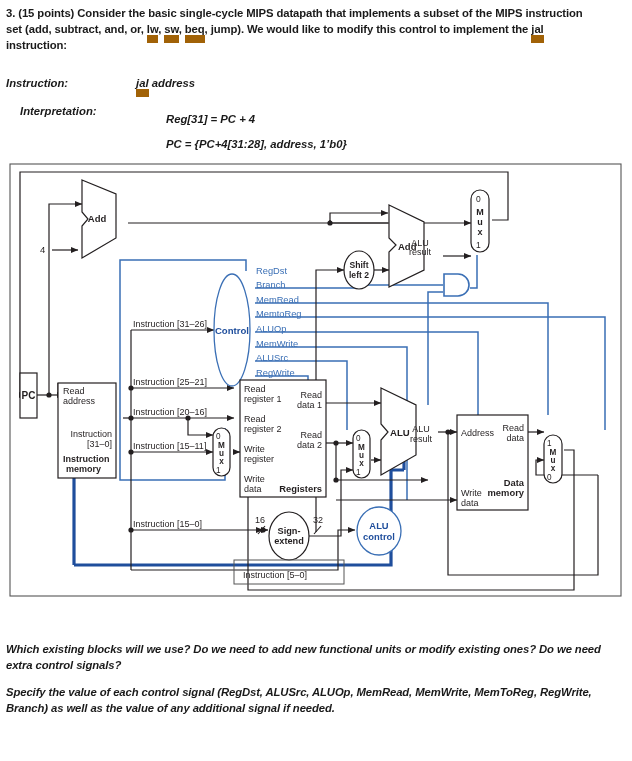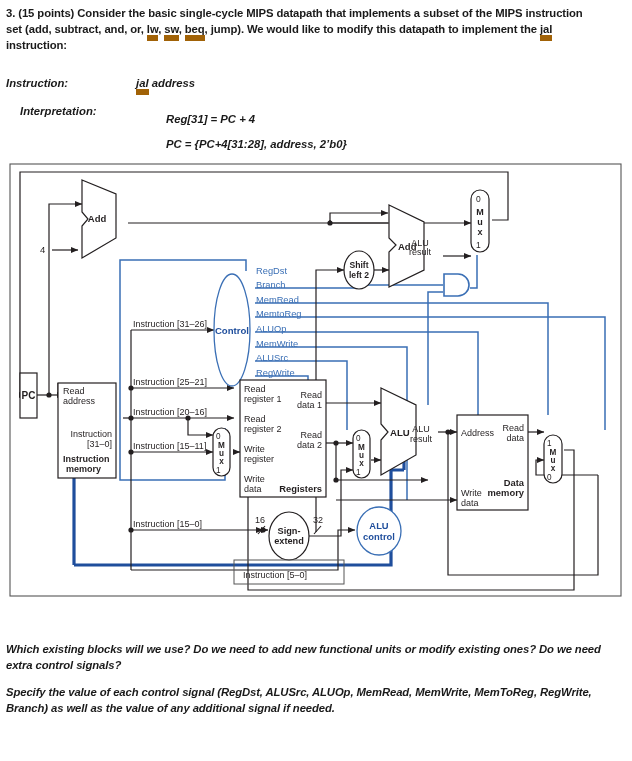--- a/index.html
+++ b/index.html
@@ -21,21 +21,21 @@
     font-size: 11.3px;
     font-weight: bold;
     line-height: 16.2px;
     letter-spacing: -0.1px;
     color: #1a1a1a;
   }
   #prompt-intro { left: 6px; top: 5px; width: 580px; }
   #q-lower-1 { left: 6px; top: 641px; width: 600px; font-style: italic; }
   #q-lower-2 { left: 6px; top: 684px; width: 600px; font-style: italic; }
 
-  .hl { border-bottom: 6px solid #a16207; padding-bottom: 0px; }
+  .hl { border-bottom: 8px solid #a16207; padding-bottom: 0px; }
 
   .labelrow {
     position: absolute;
     font-size: 11.3px;
     font-weight: bold;
     font-style: italic;
     color: #1a1a1a;
   }
   #instruction-label { left: 6px; top: 77px; }
   #instruction-value { left: 136px; top: 77px; }
@@ -48,29 +48,29 @@
     position: absolute;
     left: 8px; top: 160px;
     width: 616px; height: 440px;
   }
   #datapath svg { display: block; }
 </style>
 </head>
 <body>
 
 <div class="qtext" id="prompt-intro">
-  <span>3. (15 points) Consider the basic single-cycle MIPS datapath that implements a subset of the MIPS instruction set (add, subtract, and, or, </span><span class="hl">lw</span><span>, </span><span class="hl">sw</span><span>, </span><span class="hl">beq</span><span>, jump). We would like to modify this datapath to implement the </span><span class="hl">jal</span><span> instruction:</span>
+  <span>3. (15 points) Consider the basic single-cycle MIPS datapath that implements a subset of the MIPS instruction set (add, subtract, and, or, </span><span class="hl">lw</span><span>, </span><span class="hl">sw</span><span>, </span><span class="hl">beq</span><span>, jump). We would like to modify this control to implement the </span><span class="hl">jal</span><span> instruction:</span>
 </div>
 
 <div class="labelrow" id="instruction-label">Instruction:</div>
 <div class="labelrow" id="instruction-value"><span class="hl">jal</span><span> address</span></div>
 
 <div class="labelrow" id="interpretation-label">Interpretation:</div>
 <div class="labelrow" id="interpretation-value">Reg[31] = PC + 4</div>
-<div class="labelrow" id="interpretation-value2">PC = {PC+4[31:28], address, 2’b0}</div>
+<div class="labelrow" id="interpretation-value2">PC = {PC+4[31:28], address, 1’b0}</div>
 
 <div id="datapath">
 <svg width="616" height="440" viewBox="0 0 616 440" xmlns="http://www.w3.org/2000/svg">
   <defs>
     <marker id="ah" markerWidth="7" markerHeight="7" refX="6.2" refY="3" orient="auto">
       <path d="M0,0.4 L6.4,3 L0,5.6 z" fill="#231f20"></path>
     </marker>
     <marker id="ahb" markerWidth="7" markerHeight="7" refX="6.2" refY="3" orient="auto">
       <path d="M0,0.4 L6.4,3 L0,5.6 z" fill="#3a6fb5"></path>
     </marker>

